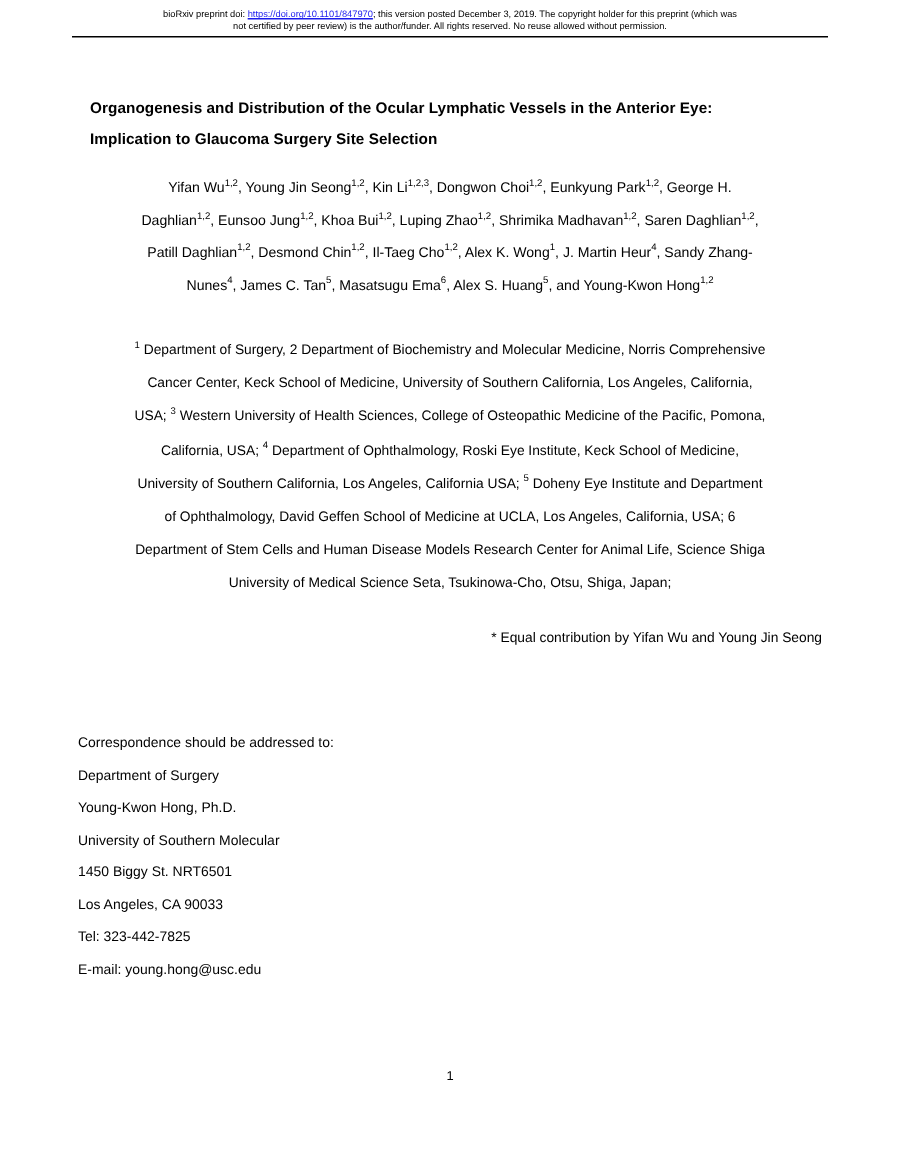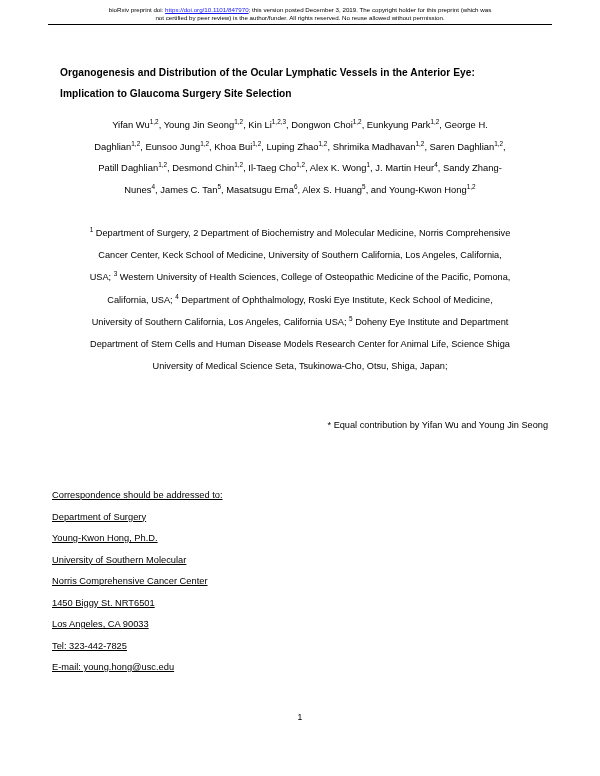--- a/index.html
+++ b/index.html
@@ -105,21 +105,20 @@
     position: absolute;
     top: 485px;
     left: 52px;
     width: 420px;
     font-size: 9.3px;
     line-height: 21.5px;
     text-align: left;
   }
   .correspondence div {
     white-space: nowrap;
-    text-decoration: underline;
   }
 
   
   .page-number {
     position: absolute;
     top: 712px;
     left: 0;
     width: 600px;
     text-align: center;
     font-size: 8.6px;
@@ -147,32 +146,32 @@
     <div>Patill Daghlian<sup>1,2</sup>, Desmond Chin<sup>1,2</sup>, Il-Taeg Cho<sup>1,2</sup>, Alex K. Wong<sup>1</sup>, J. Martin Heur<sup>4</sup>, Sandy Zhang-</div>
     <div>Nunes<sup>4</sup>, James C. Tan<sup>5</sup>, Masatsugu Ema<sup>6</sup>,  Alex S. Huang<sup>5</sup>, and Young-Kwon Hong<sup>1,2</sup></div>
   </div>
 
   <div class="affiliations">
     <div><sup>1</sup> Department of Surgery, 2 Department of Biochemistry and Molecular Medicine, Norris Comprehensive</div>
     <div>Cancer Center, Keck School of Medicine, University of Southern California, Los Angeles, California,</div>
     <div>USA; <sup>3</sup> Western University of Health Sciences, College of Osteopathic Medicine of the Pacific, Pomona,</div>
     <div>California, USA; <sup>4</sup> Department of Ophthalmology, Roski Eye Institute, Keck School of Medicine,</div>
     <div>University of Southern California, Los Angeles, California USA; <sup>5</sup> Doheny Eye Institute and Department</div>
+    <div>of Ophthalmology, David Geffen School of Medicine at UCLA, Los Angeles, California, USA; 6</div>
     <div>Department of Stem Cells and Human Disease Models Research Center for Animal Life, Science Shiga</div>
     <div>University of Medical Science Seta, Tsukinowa-Cho, Otsu, Shiga, Japan;</div>
   </div>
 
   <div class="equal-note">* Equal contribution by Yifan Wu and Young Jin Seong</div>
 
   <div class="correspondence">
     <div>Correspondence should be addressed to:</div>
     <div>Department of Surgery</div>
     <div>Young-Kwon Hong, Ph.D.</div>
     <div>University of Southern Molecular</div>
-    <div>Norris Comprehensive Cancer Center</div>
     <div>1450 Biggy St. NRT6501</div>
     <div>Los Angeles, CA 90033</div>
     <div>Tel: 323-442-7825</div>
     <div>E-mail: young.hong@usc.edu</div>
   </div>
 
   <div class="page-number">1</div>
 
 </div>
 

